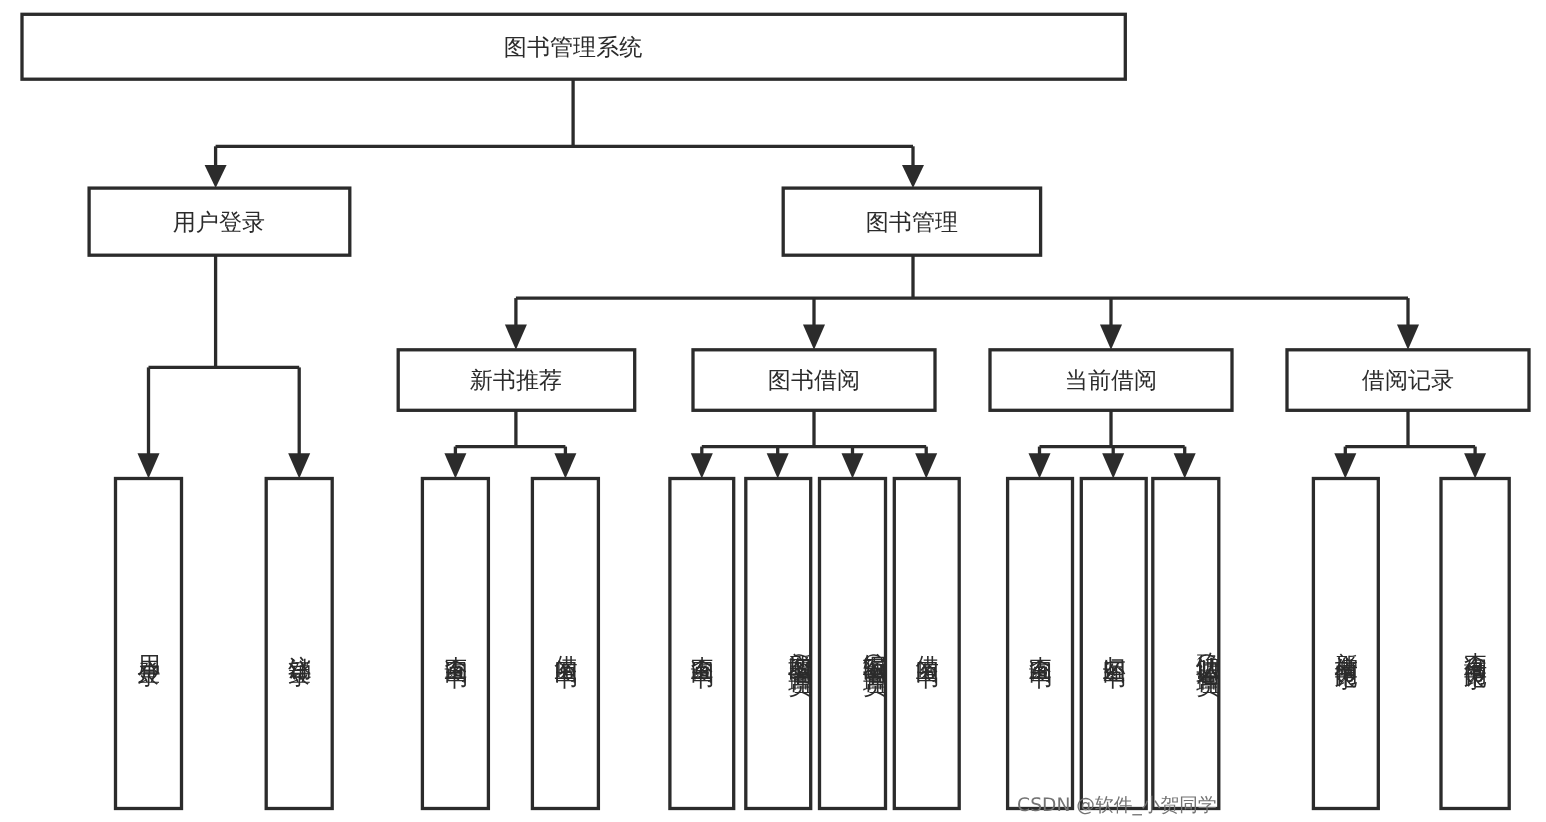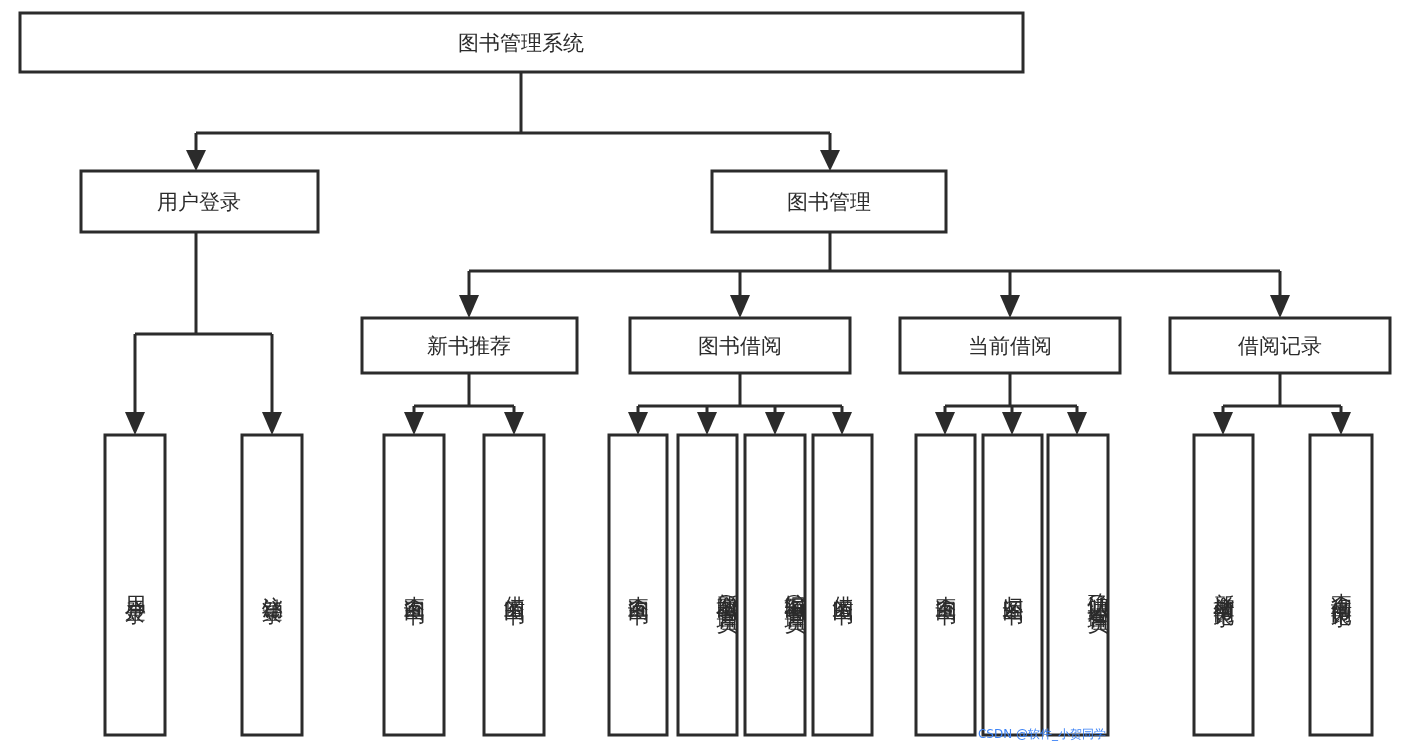--- a/index.html
+++ b/index.html
@@ -25,21 +25,21 @@
     font-family:"DejaVu Sans","Liberation Sans",sans-serif;
     font-size:21px;color:#2b2b2b;
     letter-spacing:3px;
     display:flex;align-items:center;justify-content:center;
     pointer-events:none;
     line-height:1;
   }
   #watermark{
     position:absolute;right:6px;bottom:4px;
     font-family:"DejaVu Sans","Liberation Sans",sans-serif;
-    font-size:12px;color:#3b82f6;white-space:nowrap;
+    font-size:17px;color:#737373;white-space:nowrap;
   }
 </style>
 </head>
 <body>
 
 <div id="diagram-root">
 
   <svg id="tree" viewBox="0 0 1405 747">
 
     <g>

